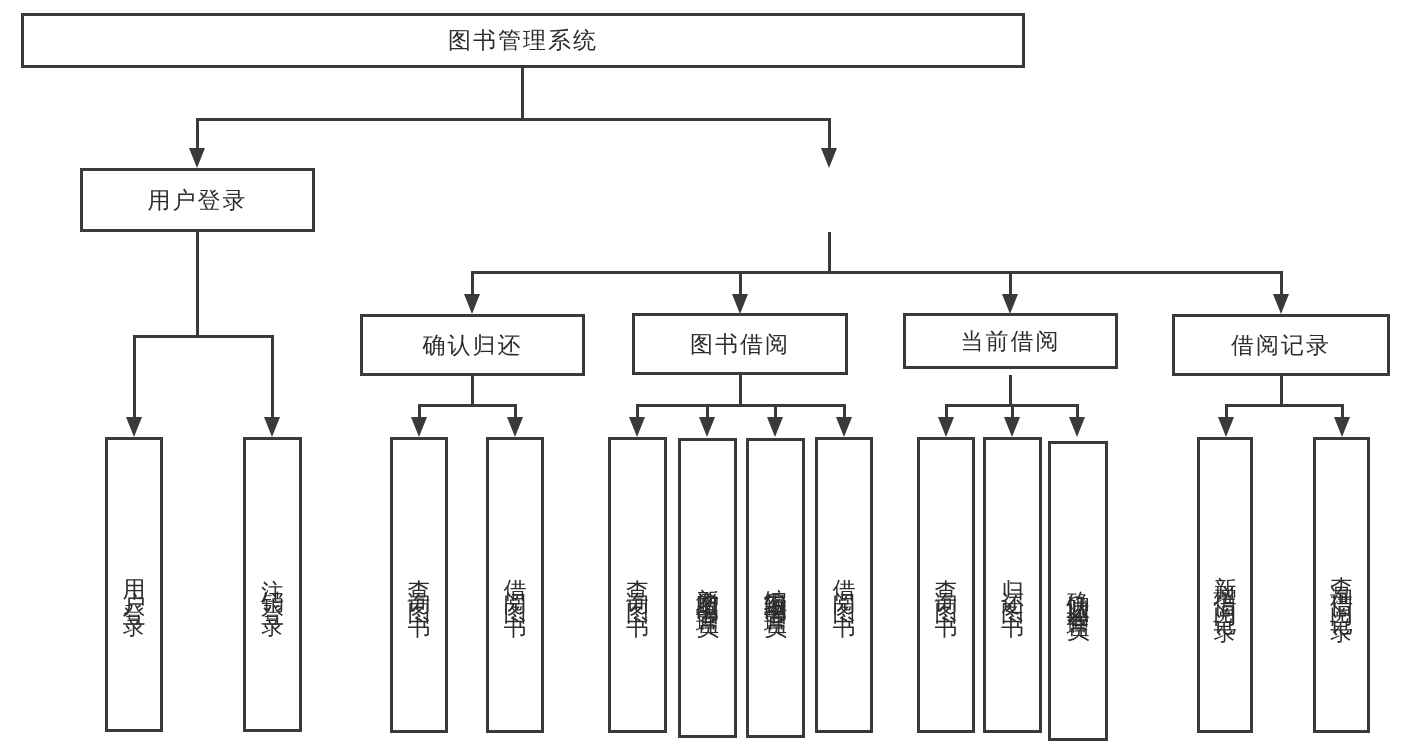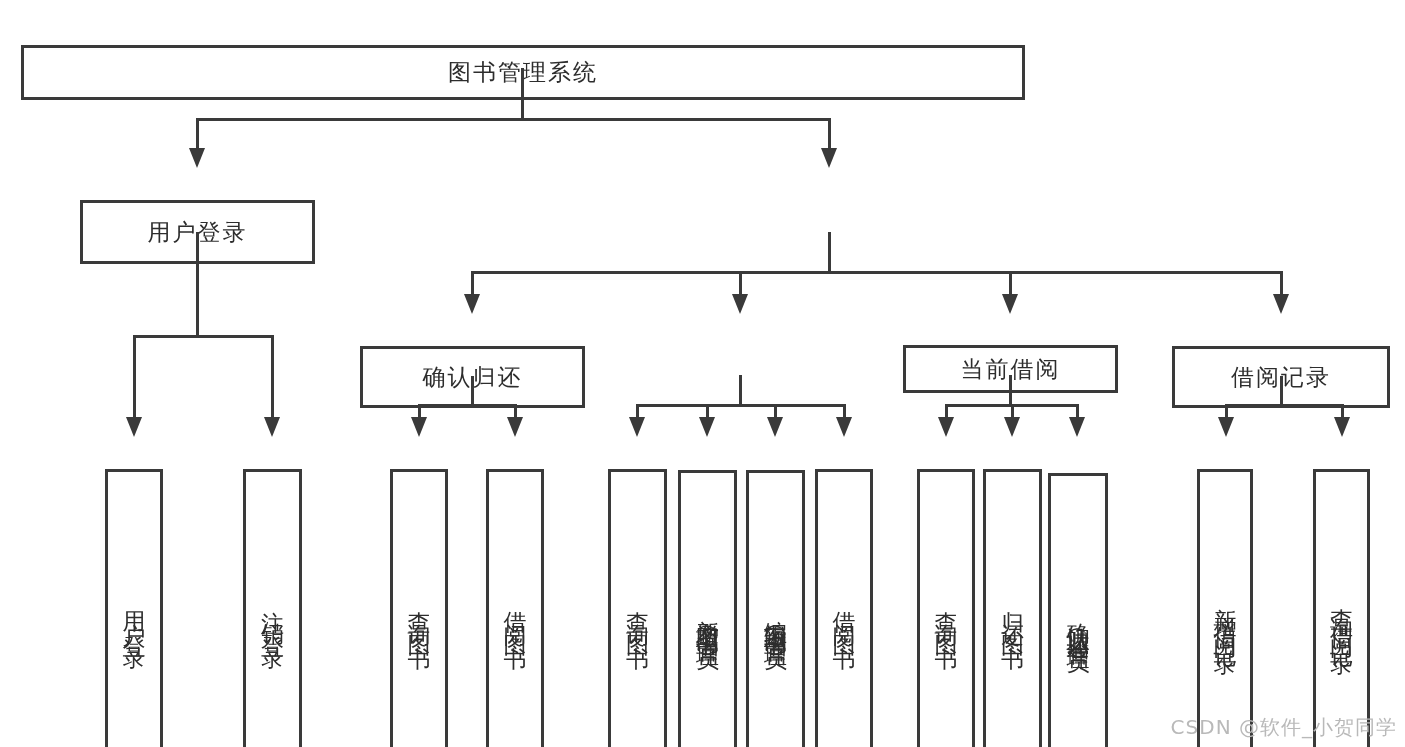--- a/index.html
+++ b/index.html
@@ -13,21 +13,20 @@
   }
   .node {
     position: absolute;
     box-sizing: border-box;
     border: 3px solid #3a3a3a;
     background: #ffffff;
     display: flex;
     align-items: center;
     justify-content: center;
     color: #2d2d2d;
-    margin-top: 32px;
   }
   .hnode { font-size: 23px; letter-spacing: 2px; white-space: nowrap; }
   .vnode .vtxt {
     writing-mode: vertical-rl;
     text-orientation: mixed;
     font-size: 23px;
     line-height: 1;
   }
   .ls12 { letter-spacing: 12px; }
   .ls9  { letter-spacing: 9px; }
@@ -78,21 +77,22 @@
   <div class="varrow" style="left:271px;top:335px;height:82px"></div>
 
   <div class="vline" style="left:828px;top:232px;height:41px"></div>
   <div class="hline" style="left:472px;top:271px;width:810px"></div>
   <div class="varrow" style="left:471px;top:271px;height:23px"></div>
   <div class="varrow" style="left:739px;top:271px;height:23px"></div>
   <div class="varrow" style="left:1009px;top:271px;height:23px"></div>
   <div class="varrow" style="left:1280px;top:271px;height:23px"></div>
 
   <div class="node hnode" style="left:360px;top:314px;width:225px;height:62px">确认归还</div>
-  <div class="node hnode" style="left:903px;top:313px;width:215px;height:48px">当前借阅</div>
+  <div class="node hnode" style="left:632px;top:313px;width:216px;height:62px">图书借阅</div>
+  <div class="node hnode" style="left:903px;top:313px;width:215px;height:56px">当前借阅</div>
   <div class="node hnode" style="left:1172px;top:314px;width:218px;height:62px">借阅记录</div>
 
   <div class="vline" style="left:471px;top:376px;height:29px"></div>
   <div class="hline" style="left:419px;top:404px;width:97px"></div>
   <div class="varrow" style="left:418px;top:404px;height:13px"></div>
   <div class="varrow" style="left:514px;top:404px;height:13px"></div>
 
   <div class="vline" style="left:739px;top:375px;height:30px"></div>
   <div class="hline" style="left:637px;top:404px;width:208px"></div>
   <div class="varrow" style="left:636px;top:404px;height:13px"></div>
@@ -148,15 +148,14 @@
     <span class="vtxt ls4">确认归还（管理员）</span>
   </div>
 
   <div class="node vnode" style="left:1197px;top:437px;width:56px;height:296px">
     <span class="vtxt ls9">新增借阅记录</span>
   </div>
   <div class="node vnode" style="left:1313px;top:437px;width:57px;height:296px">
     <span class="vtxt ls9">查询借阅记录</span>
   </div>
 
-  <div class="watermark">CSDN @软件_小贺同学</div>
 
 </div>
 
 </body></html>

